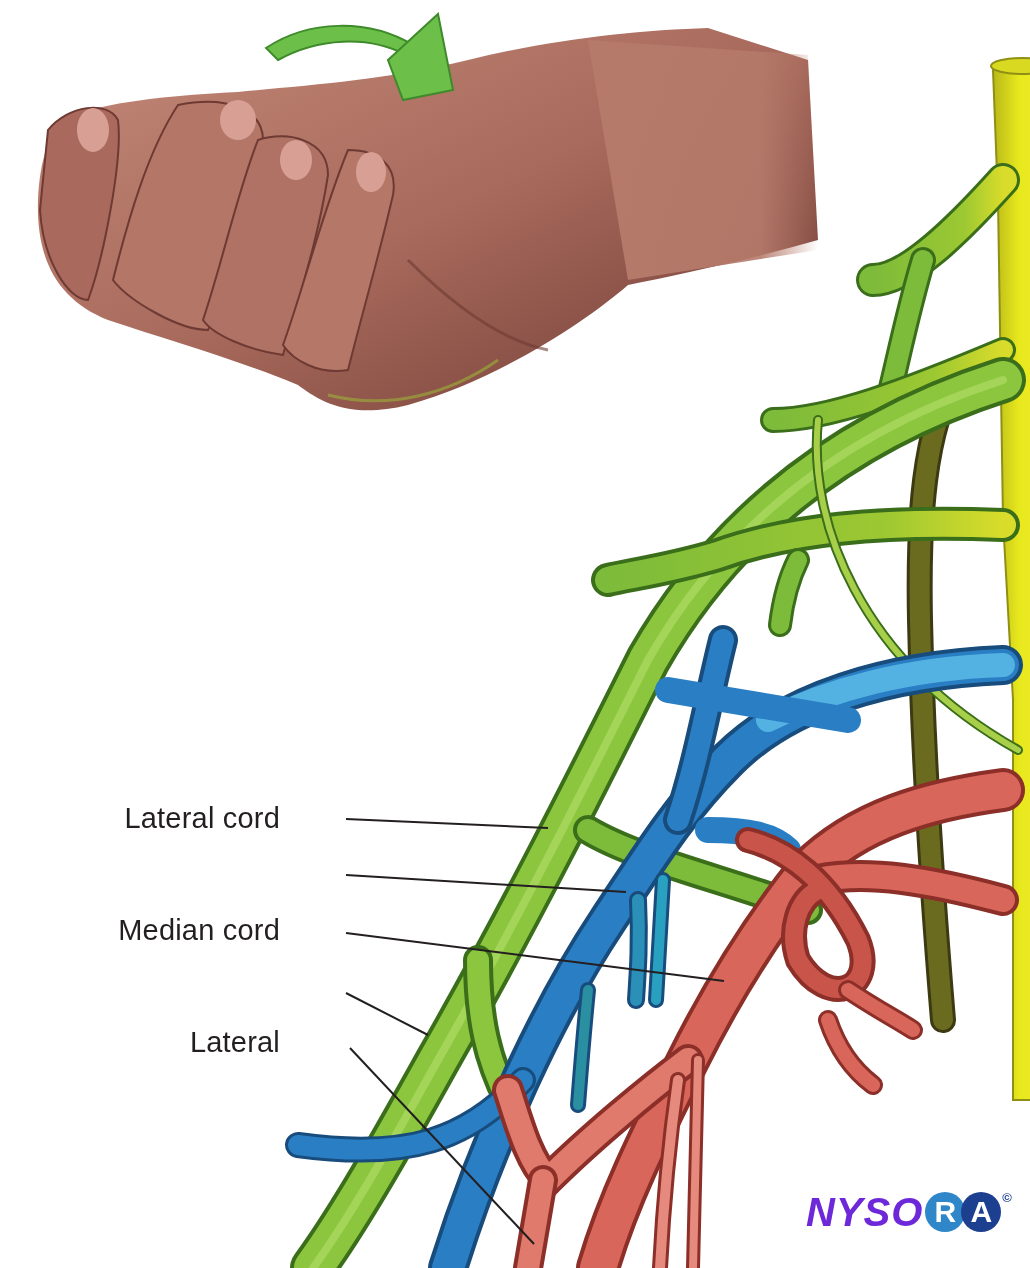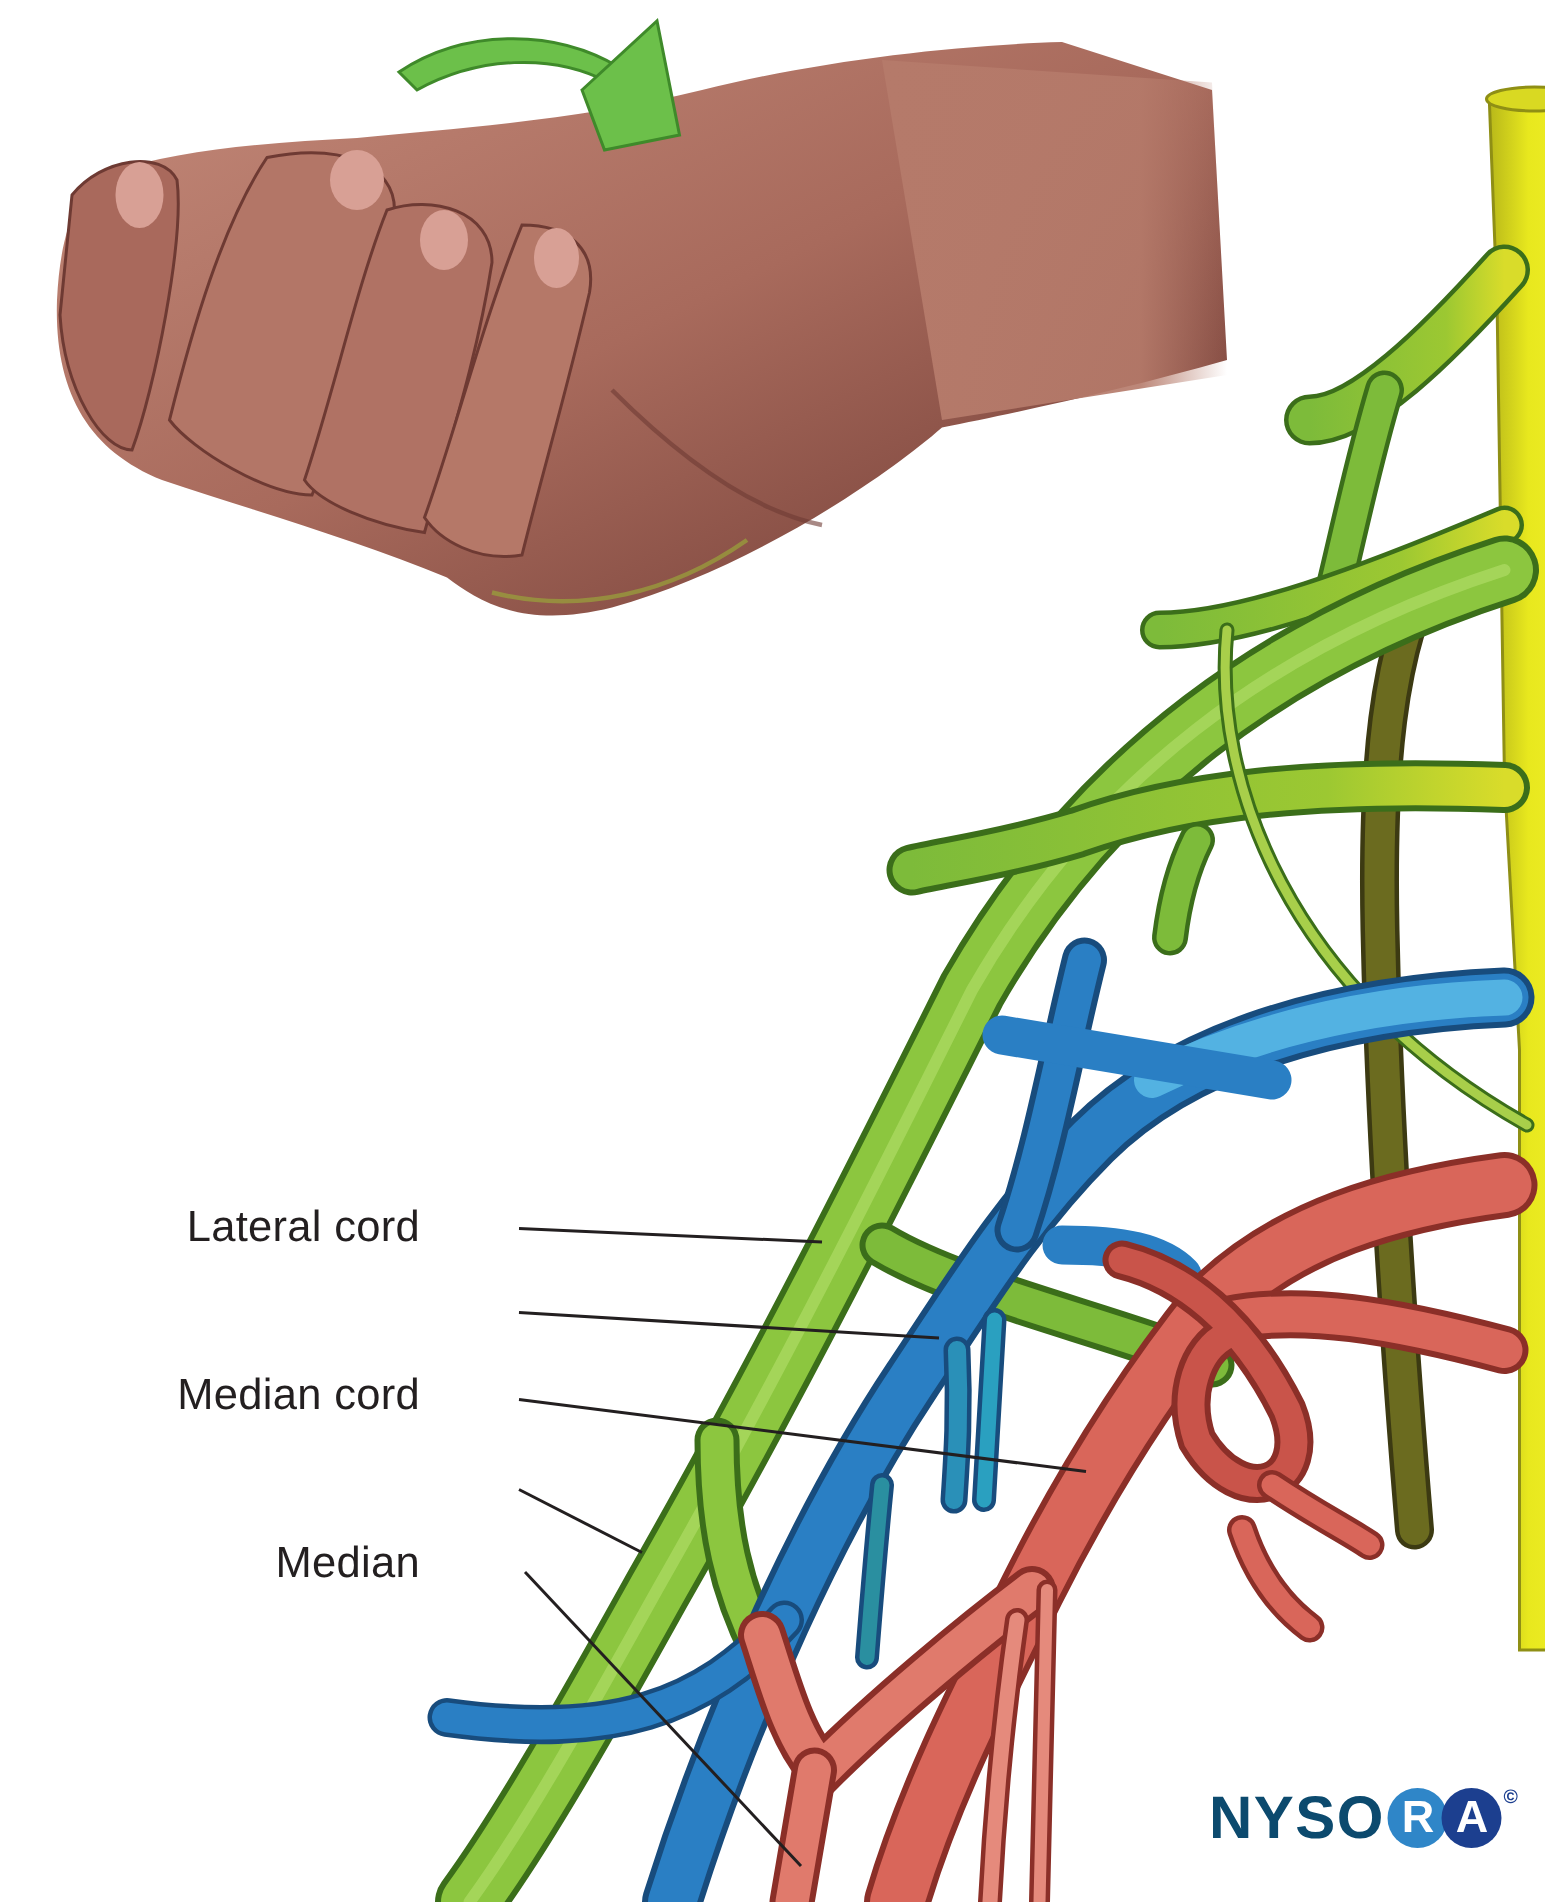--- a/index.html
+++ b/index.html
@@ -3,21 +3,21 @@
 <meta charset="utf-8">
 <style>
   html, body { margin: 0; padding: 0; background: #ffffff; }
   body { width: 1030px; height: 1268px; position: relative; overflow: hidden;
          font-family: "Liberation Sans", sans-serif; }
   #stage { position: absolute; left: 0; top: 0; width: 982px; height: 1268px; margin-left: 28px; }
   .label { position: absolute; right: 730px; font-size: 29px; color: #231f20;
            white-space: nowrap; line-height: 1; letter-spacing: 0.2px; }
   .logo { position: absolute; left: 778px; top: 1192px; display: flex; align-items: center;
           font-family: "Liberation Sans", sans-serif; font-weight: bold; }
-  .logo-text { font-size: 40px; color: #0c4a6e; letter-spacing: 1px; line-height: 1; }
+  .logo-text { font-size: 40px; color: #6d28d9; letter-spacing: 1px; line-height: 1; font-style: italic; }
   .logo-circle { width: 40px; height: 40px; border-radius: 50%; color: #fff; font-size: 30px;
                  display: flex; align-items: center; justify-content: center; line-height: 1; }
   .logo-r { background: #2f86c8; margin-left: 2px; }
   .logo-a { background: #1c3f8f; margin-left: -4px; }
   .logo-copy { font-size: 13px; color: #1c3f8f; align-self: flex-start; margin-left: 1px; margin-top: -2px; }
 </style>
 </head>
 <body>
 
 <div id="stage">
@@ -157,21 +157,21 @@
       <line x1="318" y1="875" x2="598" y2="892"></line>
       <line x1="318" y1="933" x2="696" y2="981"></line>
       <line x1="318" y1="993" x2="400" y2="1035"></line>
       <line x1="322" y1="1048" x2="506" y2="1244"></line>
     </g>
   </svg>
 
   
   <div class="label" style="top:804px;">Lateral cord</div>
   <div class="label" style="top:916px;">Median cord</div>
-  <div class="label" style="top:1028px;">Median</div>
+  <div class="label" style="top:1028px;">Lateral</div>
 
   
   <div class="logo">
     <span class="logo-text">NYSO</span>
     <span class="logo-circle logo-r">R</span>
     <span class="logo-circle logo-a">A</span>
     <span class="logo-copy">©</span>
   </div>
 </div>
 

